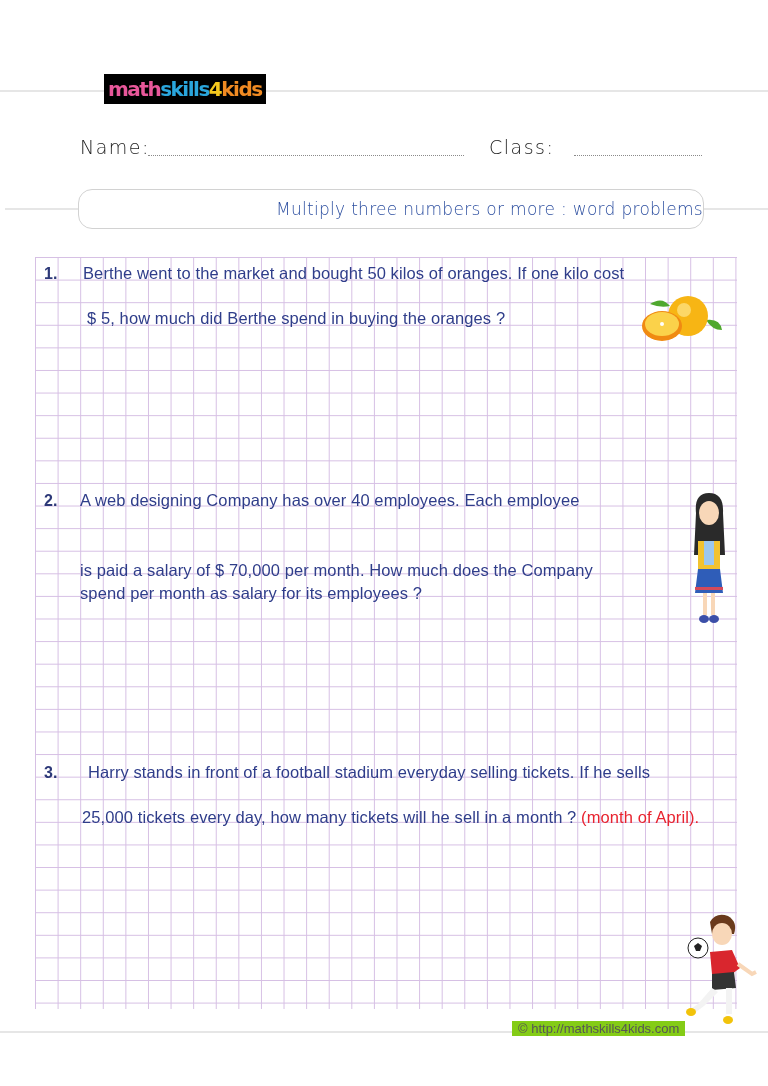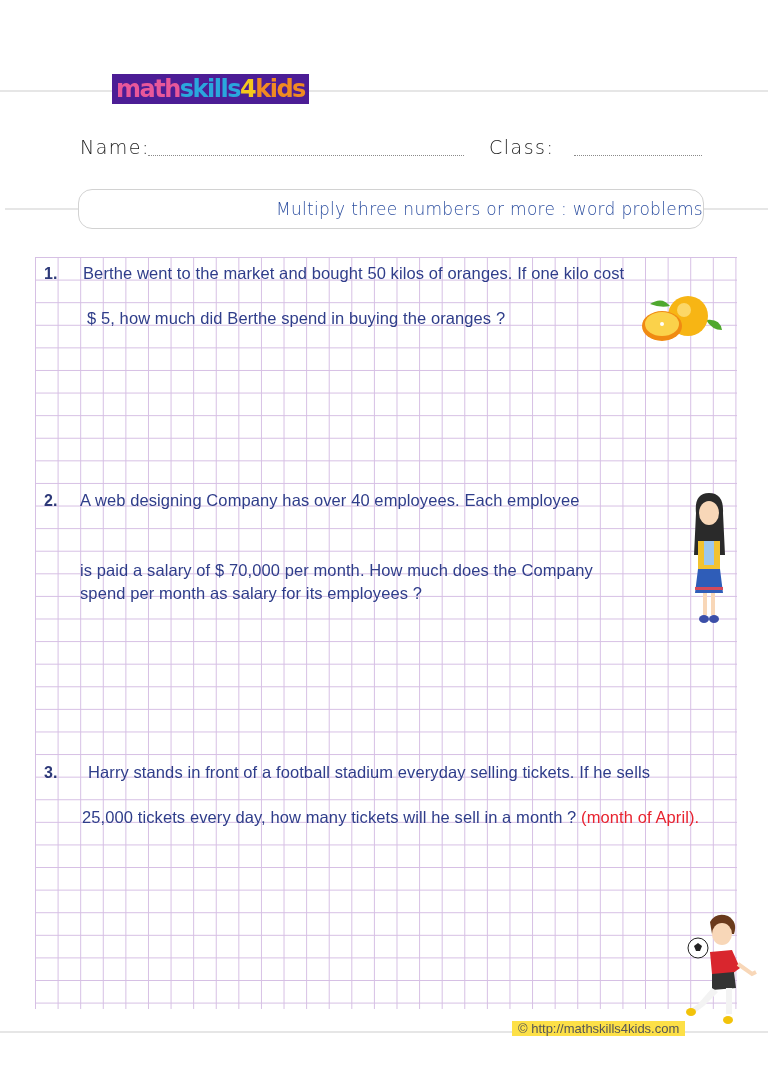--- a/index.html
+++ b/index.html
@@ -1,39 +1,39 @@
 <!DOCTYPE html>
 <html><head>
 <meta charset="utf-8">
 <style>
   html, body { margin:0; padding:0; background:#ffffff; }
   body { width:768px; height:1086px; position:relative; overflow:hidden; font-family:"DejaVu Sans", sans-serif; }
   .hline { position:absolute; height:2px; background:#e6e6e6; }
-  .logo { position:absolute; left:112px; top:74px; height:30px; padding:0 4px; background:#4c1d95; font-family:"DejaVu Sans", sans-serif; font-weight:bold; font-size:24px; letter-spacing:-1.5px; line-height:30px; }
+  .logo { position:absolute; left:104px; top:74px; height:30px; padding:0 4px; background:#000000; font-family:"DejaVu Sans", sans-serif; font-weight:bold; font-size:20px; letter-spacing:-1.5px; line-height:30px; }
   .logo .m { color:#e8579a; }
   .logo .s { color:#2aa6dd; }
   .logo .f { color:#f4c81d; }
   .logo .k { color:#f08a22; }
   .label { position:absolute; font-family:"DejaVu Sans", sans-serif; font-size:19px; color:#222; letter-spacing:1.5px; font-weight:300; }
   .dots { position:absolute; border-bottom:1px dotted #8a8a8a; height:0; }
   .title-box { position:absolute; left:78px; top:189px; width:624px; height:38px; border:1px solid #d2d2d2; border-radius:14px; background:#fff; display:flex; align-items:center; justify-content:flex-end; }
   .title-text { color:#2d4fa0; font-size:17px; letter-spacing:0.3px; font-family:"DejaVu Sans", sans-serif; font-weight:300; }
   .grid { position:absolute; left:35px; top:257px; width:702px; height:752px;
     background-image:
       linear-gradient(to right, #d6bfe4 1px, transparent 1px),
       linear-gradient(to bottom, #d6bfe4 1px, transparent 1px);
     background-size:22.6px 100%, 100% 22.6px;
     background-position:0 0, 0 0;
   }
   .q-num { position:absolute; font-family:"Liberation Sans", sans-serif; font-weight:bold; font-size:16px; color:#2c3878; }
   .q-line { position:absolute; font-family:"Liberation Sans", sans-serif; font-size:16.5px; color:#2f3d8a; white-space:nowrap; letter-spacing:0.1px; }
   .red { color:#e8232f; }
   .pic { position:absolute; }
   .footer-line { position:absolute; left:0; top:1031px; width:768px; height:2px; background:#e6e6e6; }
-  .footer-text { position:absolute; left:512px; top:1021px; padding:0 6px; background:#fde047; font-family:"Liberation Sans", sans-serif; font-size:13px; color:#555; }
+  .footer-text { position:absolute; left:512px; top:1021px; padding:0 6px; background:#84cc16; font-family:"Liberation Sans", sans-serif; font-size:13px; color:#555; }
 </style>
 </head>
 <body>
 
 <div class="hline" style="left:0;top:90px;width:768px;"></div>
 <div class="logo">
   <span class="m">math</span><span class="s">skills</span><span class="f">4</span><span class="k">kids</span>
 </div>
 
 <div class="label" style="left:80px;top:136px;">Name:</div>

